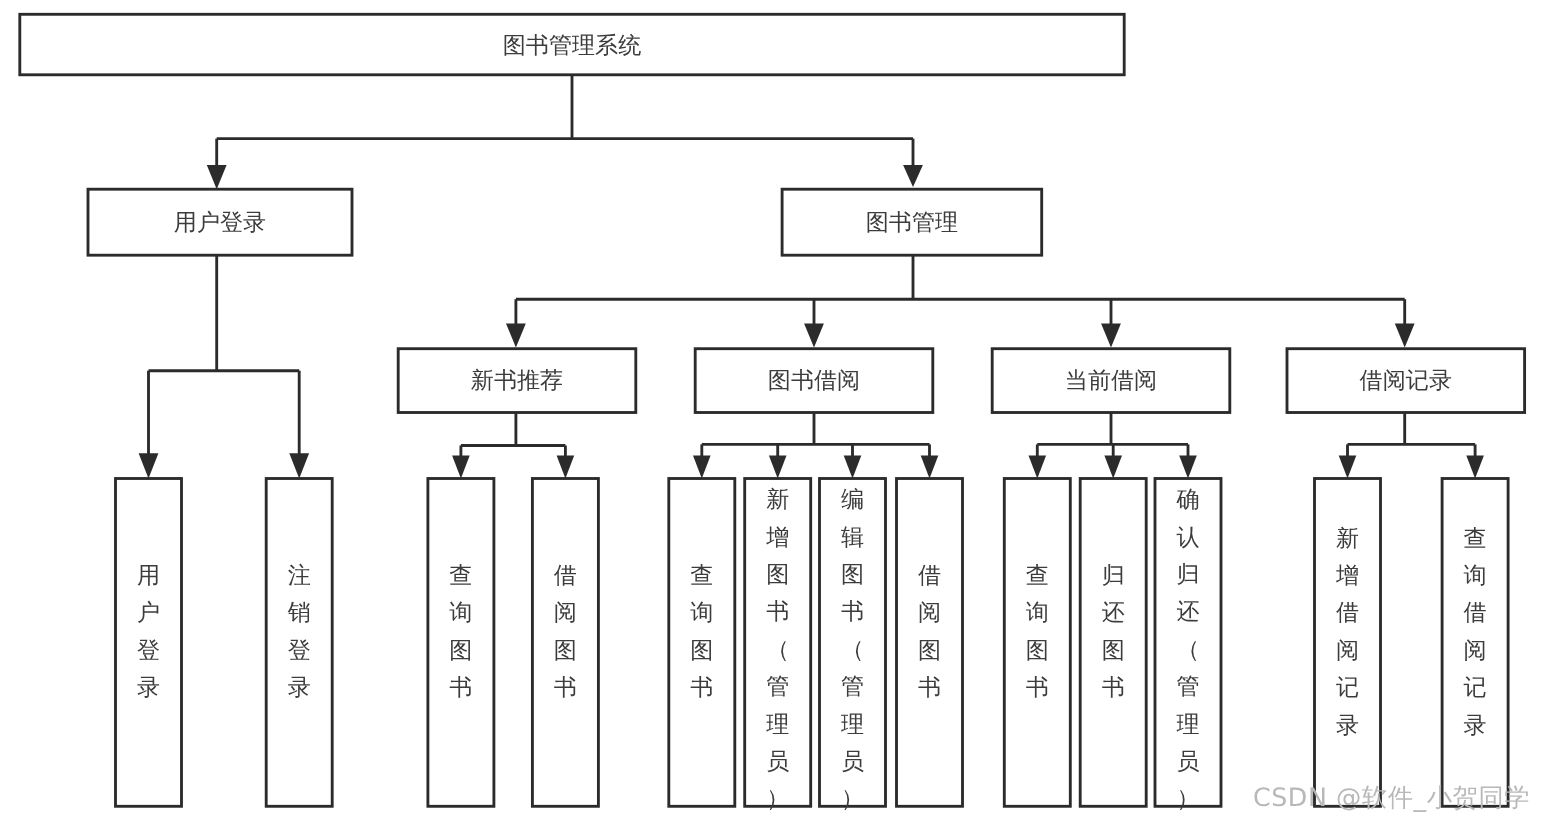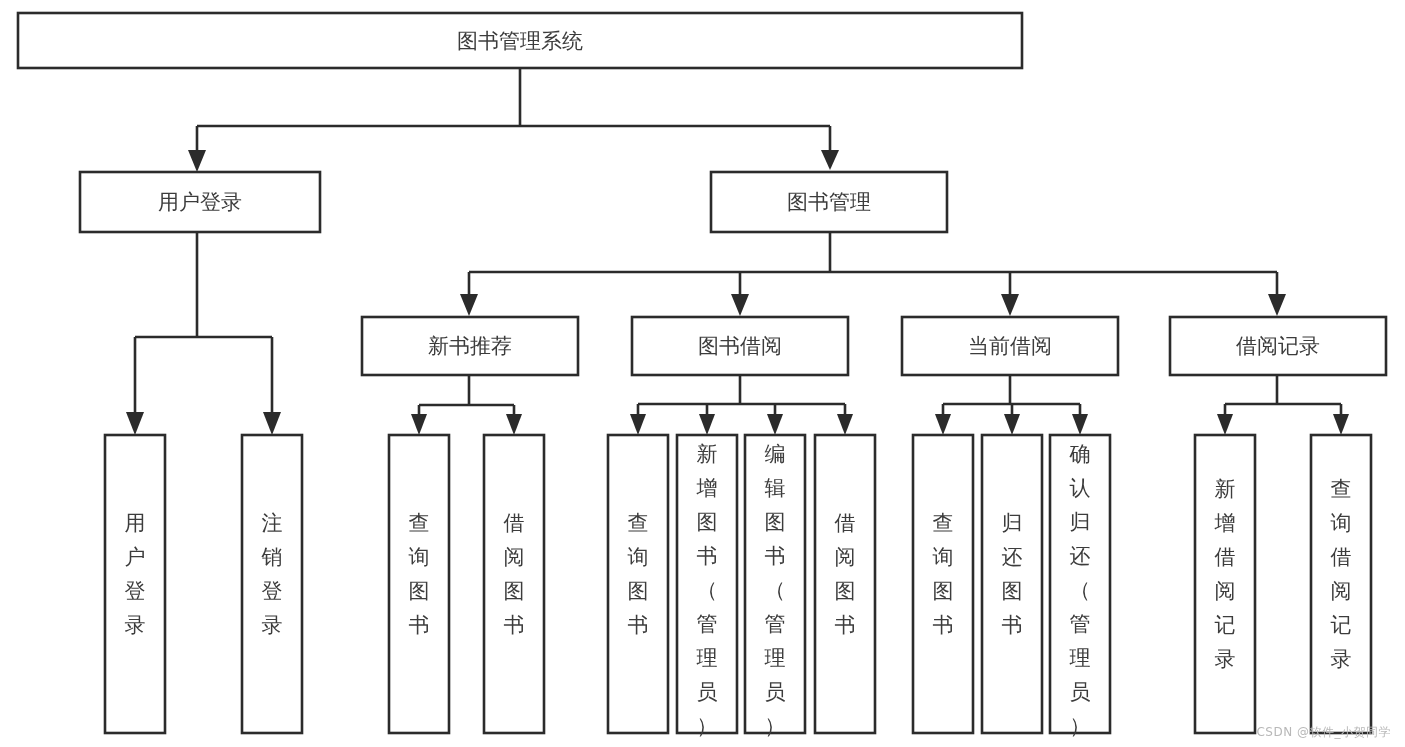--- a/index.html
+++ b/index.html
@@ -54,21 +54,21 @@
     fill: #3c3c3c;
     font-family: "DejaVu Sans", "Liberation Sans", sans-serif;
     font-size: 21px;
     text-anchor: middle;
   }
   .watermark-text {
     position: absolute;
     right: 14px;
     bottom: 6px;
     color: #b8b8b8;
-    font-size: 12px;
+    font-size: 23px;
     font-family: "DejaVu Sans", "Liberation Sans", sans-serif;
     letter-spacing: 0.5px;
     white-space: nowrap;
     user-select: none;
   }
 </style>
 </head>
 <body>
 
 <div id="diagram-root">

